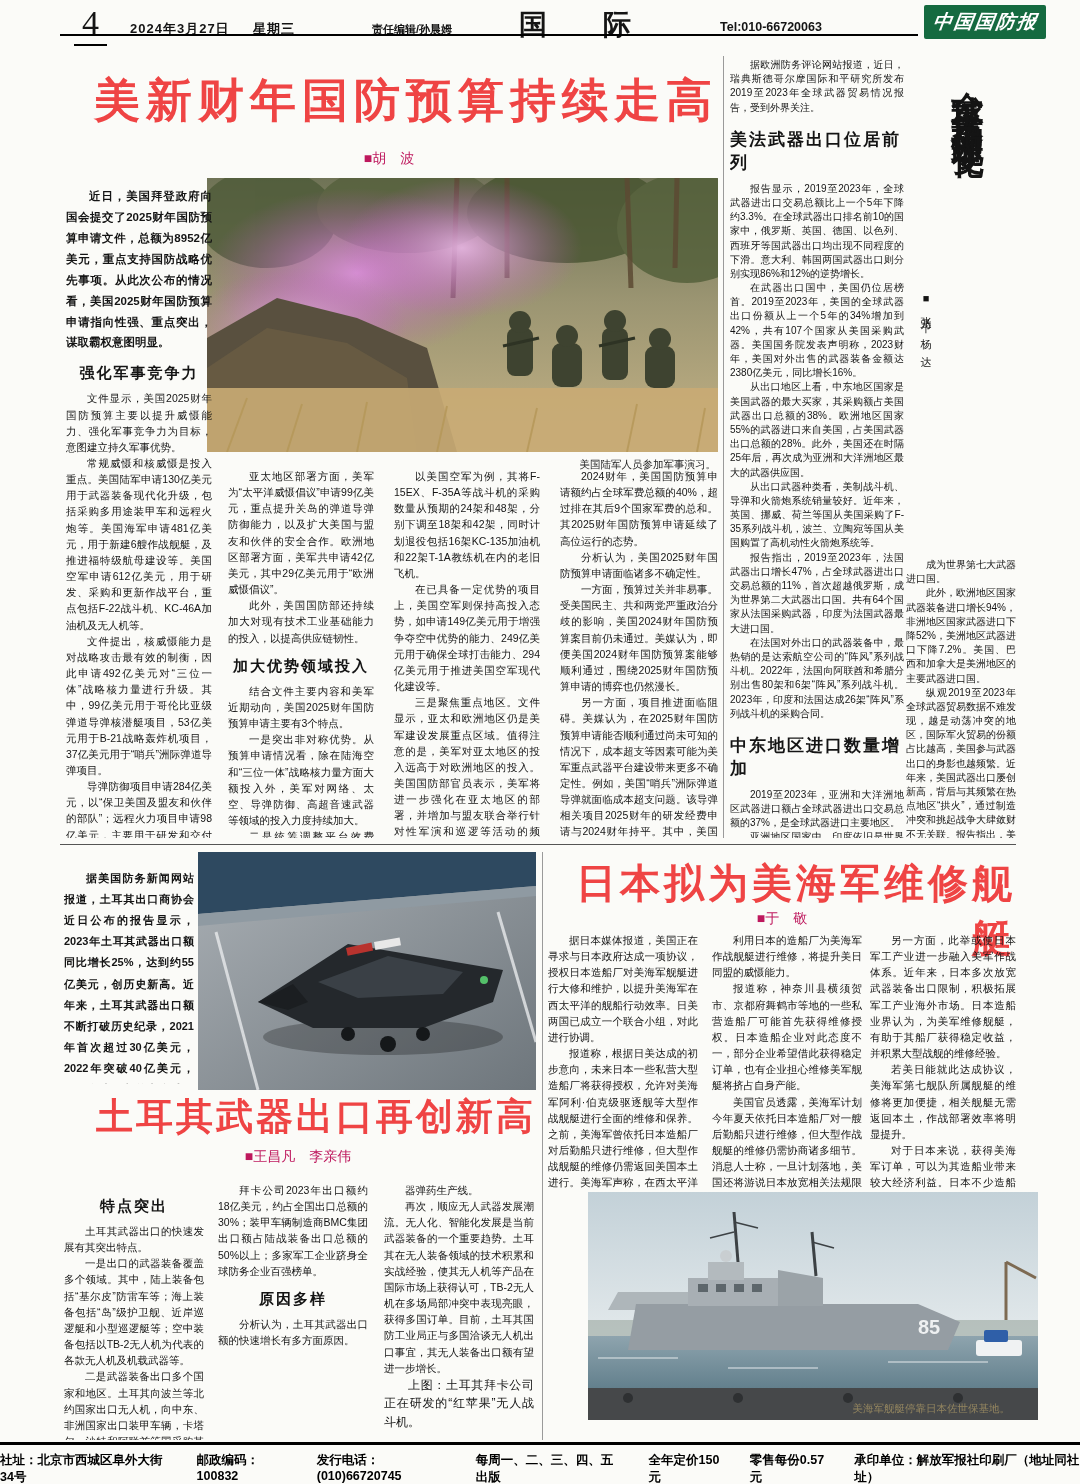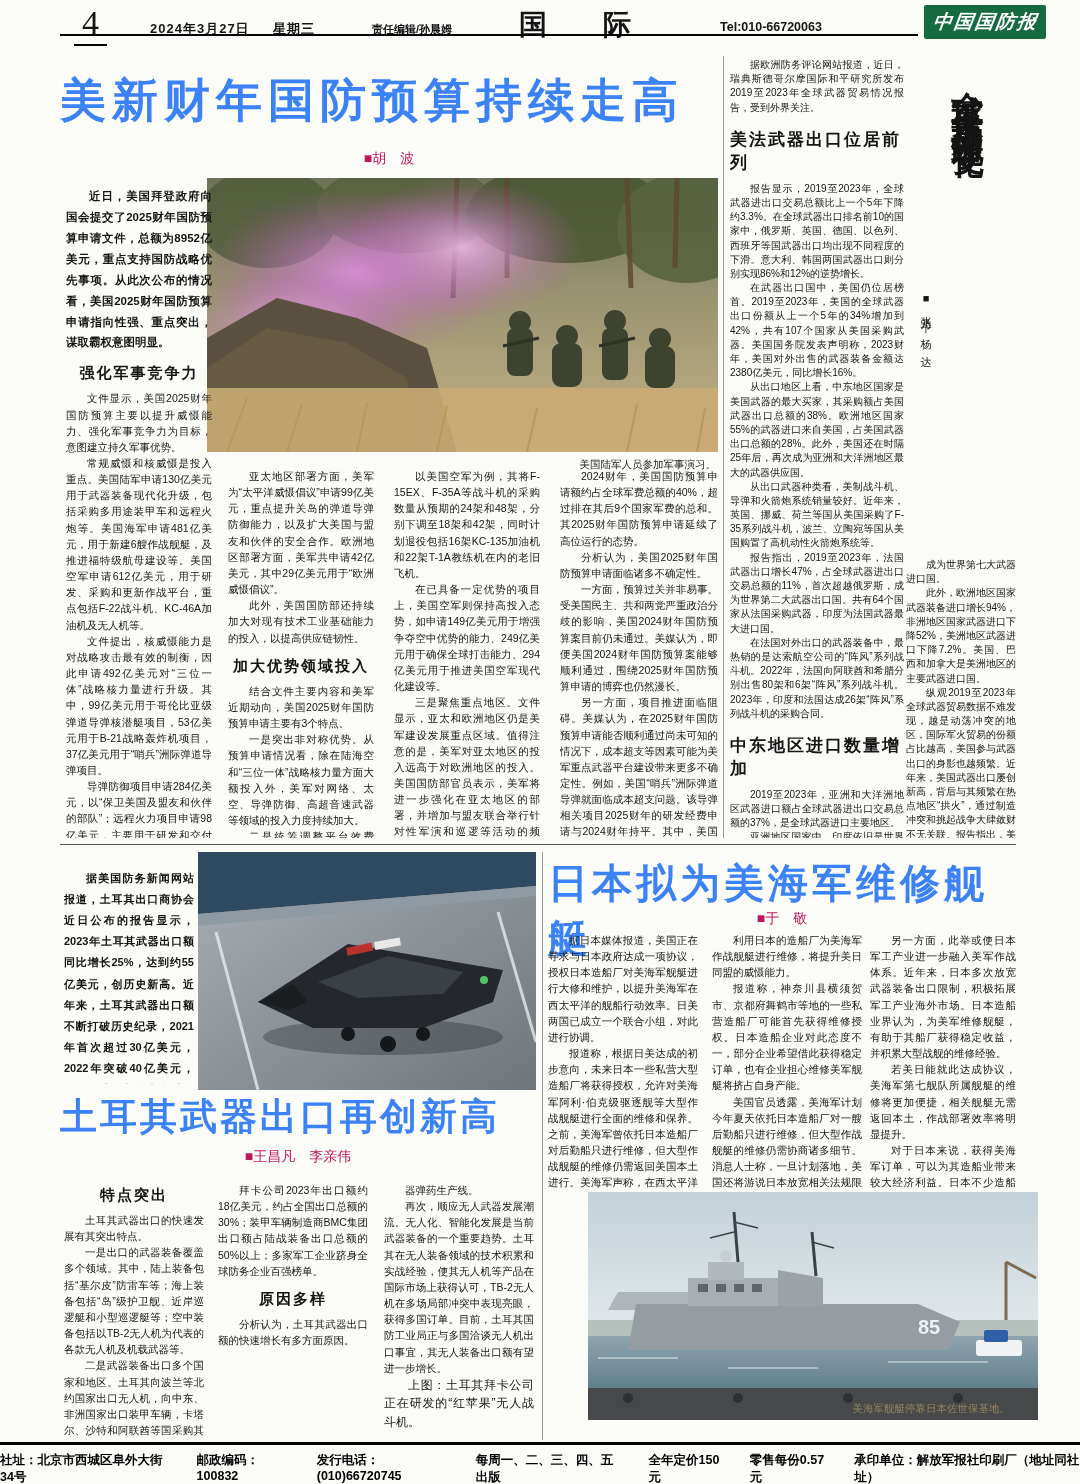--- a/index.html
+++ b/index.html
@@ -9,37 +9,37 @@
   }
   .abs{position:absolute;}
   .rule-h{position:absolute;background:#000;}
   .rule-v{position:absolute;background:#9a9a9a;width:1px;}
   .col{position:absolute;overflow:hidden;text-align:justify;}
   .para{margin:0;text-indent:2em;font-size:10.5px;line-height:1.54;}
   .rb .para{font-size:10px;line-height:1.42;}
   .lead{font-weight:bold;font-size:11.5px;line-height:1.82;text-indent:2em;margin:0;text-align:justify;}
   .subhead{font-size:15px;font-weight:bold;text-align:center;margin:11px 0 7px;letter-spacing:2px;}
   .rb .subhead{font-size:17px;text-align:left;margin:13px 0 8px;letter-spacing:2px;}
-  .headline{position:absolute;text-align:left;font-weight:900;color:#3b82f6;}
+  .headline{position:absolute;text-align:right;font-weight:900;color:#ef4444;}
   .byline{position:absolute;text-align:center;font-size:14px;color:#be185d;}
   .cap-bold{font-weight:normal;text-indent:2em;font-size:12px;line-height:1.54;margin:0;}
   .photo{position:absolute;display:block;}
   .photo svg{display:block;}
   .caption{position:absolute;font-size:10.5px;color:#222;}
   .vert{writing-mode:vertical-rl;}
   
   .masthead{position:absolute;display:flex;align-items:center;justify-content:center;}
   .masthead span{color:#fff;font-weight:bold;font-style:italic;transform:skewX(-8deg);letter-spacing:2px;font-size:19px;font-family:"Liberation Serif","DejaVu Serif",serif;}
   .footer{position:absolute;left:0;top:1452px;width:1080px;display:flex;justify-content:center;gap:26px;font-size:12.5px;font-weight:bold;color:#000;}
 </style>
 </head>
 <body>
 
 <div class="abs" style="left:74px;top:4px;font-family:'Liberation Serif','DejaVu Serif',serif;font-size:34px;border-bottom:2px solid #000;padding:0 8px 2px 8px;">4</div>
-<div class="abs" style="left:130px;top:20px;font-size:13px;font-weight:bold;letter-spacing:1px;margin-left:20px;">
+<div class="abs" style="left:130px;top:20px;font-size:13px;font-weight:bold;letter-spacing:1px;">
   <span>2024年3月27日</span>
   <span style="display:inline-block;width:14px;"></span>
   <span>星期三</span>
 </div>
 <div class="abs" style="left:372px;top:22px;font-size:11px;font-weight:bold;">责任编辑/孙晨姆</div>
 <div class="abs" style="left:455px;top:6px;width:190px;text-align:right;font-size:28px;font-weight:900;letter-spacing:14px;">国　际</div>
 <div class="abs" style="left:720px;top:20px;font-size:12.5px;font-weight:bold;">Tel:010-66720063</div>
 <div class="masthead" style="left:924px;top:5px;width:122px;height:34px;background:#156a40;border-radius:2px;">
   <span>中国国防报</span>
 </div>
@@ -214,21 +214,21 @@
       <circle cx="225" cy="182" r="7" fill="#15181a"></circle>
       <circle cx="190" cy="192" r="8" fill="#15181a"></circle>
     <circle cx="286" cy="128" r="4" fill="#54c06a"></circle>
   </svg>
 </div>
 
 <div class="headline" style="left:60px;top:1092px;width:476px;font-size:37px;letter-spacing:3px;">土耳其武器出口再创新高</div>
 <div class="byline" style="left:60px;top:1148px;width:476px;">■王昌凡　李亲伟</div>
 
 <div class="col" style="left:64px;top:1182px;width:140px;height:258px;">
-  <h3 class="subhead" style="margin-top:4px;">特点突出</h3>
+  <h3 class="subhead" style="margin-top:15px;">特点突出</h3>
   <div>
       <p class="para">土耳其武器出口的快速发展有其突出特点。</p>
       <p class="para">一是出口的武器装备覆盖多个领域。其中，陆上装备包括“基尔皮”防雷车等；海上装备包括“岛”级护卫舰、近岸巡逻艇和小型巡逻艇等；空中装备包括以TB-2无人机为代表的各款无人机及机载武器等。</p>
       <p class="para">二是武器装备出口多个国家和地区。土耳其向波兰等北约国家出口无人机，向中东、非洲国家出口装甲车辆，卡塔尔、沙特和阿联酋等国采购其无人机和小型巡逻艇等装备；积极开拓亚洲市场，目前已向14个亚洲国家出口武器装备。</p>
     </div>
 </div>
 <div class="col" style="left:218px;top:1182px;width:150px;height:258px;">
   <div>
       <p class="para">拜卡公司2023年出口额约18亿美元，约占全国出口总额的30%；装甲车辆制造商BMC集团出口额占陆战装备出口总额的50%以上；多家军工企业跻身全球防务企业百强榜单。</p>
     </div>

